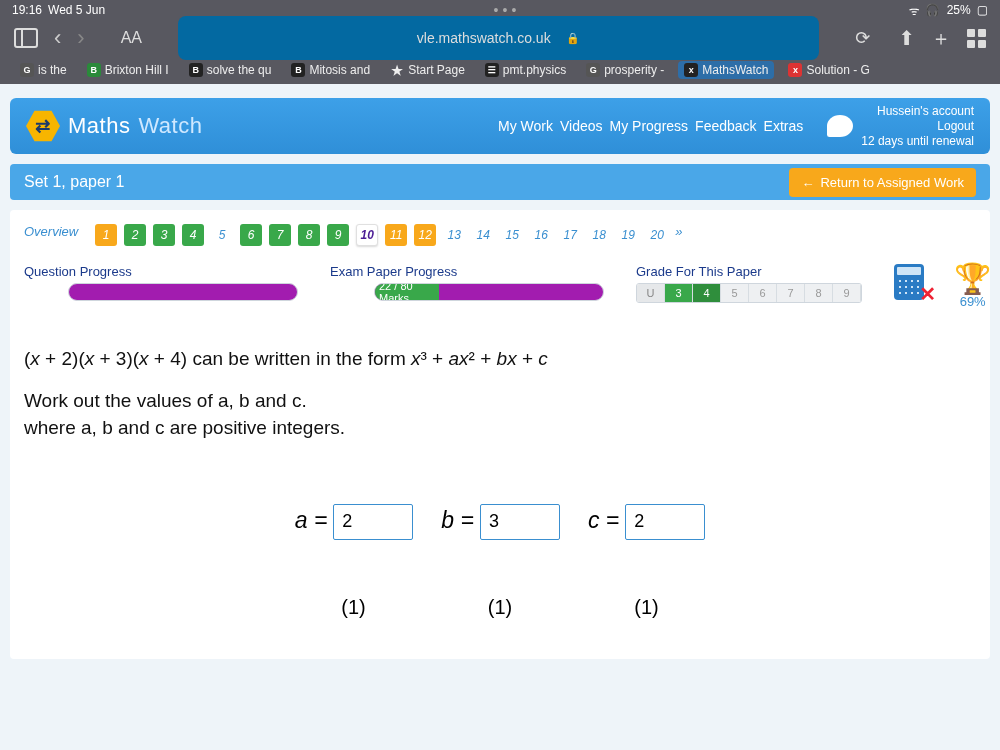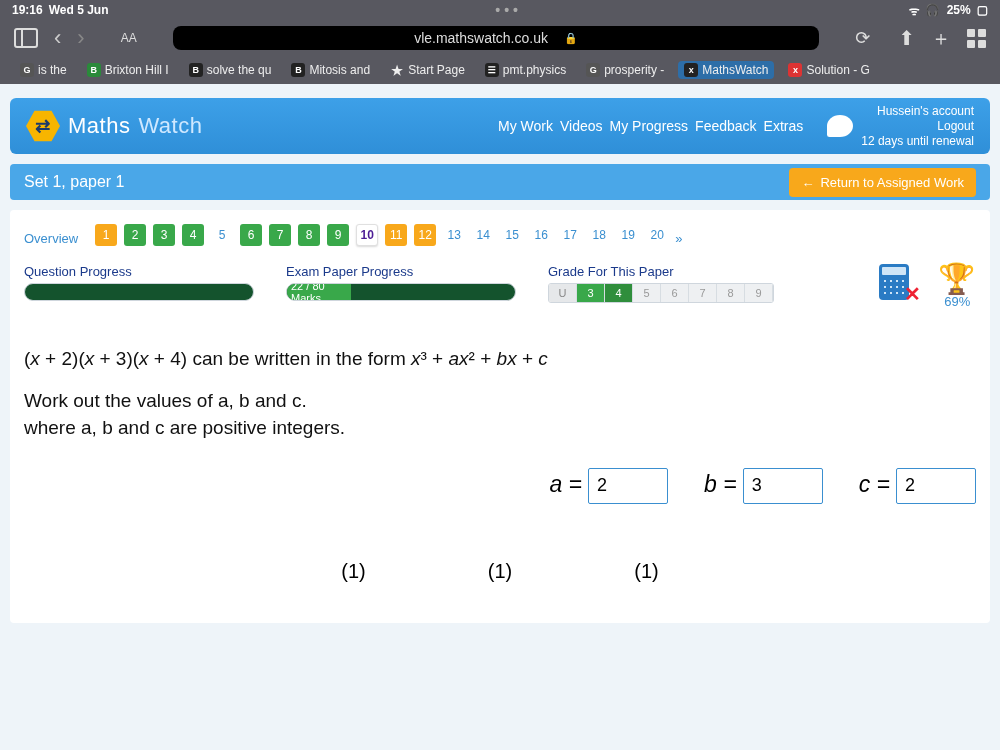--- a/index.html
+++ b/index.html
@@ -1,30 +1,30 @@
 <!DOCTYPE html>
 <html><head>
 <meta charset="utf-8">
 <style>
 * { margin:0; padding:0; box-sizing:border-box; font-family:-apple-system,Helvetica,Arial,sans-serif; }
 body { width:1000px; height:750px; background:#585860; overflow:hidden; }
 
 
-.status-bar { height:20px; background:#585860; color:#fff; display:flex; align-items:center; justify-content:space-between; padding:0 12px; font-size:12px; font-weight:700; }
+.status-bar { height:20px; background:#585860; color:#fff; display:flex; align-items:center; justify-content:space-between; padding:0 12px; font-size:12px; font-weight:400; }
 .status-left, .status-right { display:flex; align-items:center; gap:6px; }
 .status-center { flex:1; text-align:center; color:#aaa; font-size:14px; letter-spacing:4px; }
 
 
 .chrome { height:36px; background:#585860; display:flex; align-items:center; padding:0 14px; gap:16px; }
 .sqbtn { width:24px; height:20px; border:2px solid #ddd; border-radius:3px; position:relative; }
 .sqbtn::after{content:"";position:absolute;left:5px;top:-2px;bottom:-2px;width:2px;background:#ddd;}
 .chev { color:#ccc; font-size:22px; font-weight:300; }
 .chev.dim{color:#888;}
-.aa { color:#ddd; font-size:12px; margin-left:20px; }
-.urlbar { flex:1; height:24px; background:#000000; border-radius:8px; display:flex; align-items:center; justify-content:center; color:#ddd; font-size:14px; gap:16px; margin:0 20px; }
+.aa { color:#ddd; font-size:16px; margin-left:20px; }
+.urlbar { flex:1; height:44px; background:#0369a1; border-radius:8px; display:flex; align-items:center; justify-content:center; color:#ddd; font-size:14px; gap:16px; margin:0 20px; }
 .lock{font-size:11px;}
 .reload { color:#ddd; font-size:18px; }
 .share,.plus,.grid { color:#ddd; font-size:20px; }
 .grid-i{display:grid;grid-template-columns:8px 8px;grid-template-rows:8px 8px;gap:3px;}
 .grid-i span{background:#ddd;border-radius:1px;}
 
 
 .bmbar { height:28px; background:#585860; display:flex; align-items:center; padding:0 14px; gap:8px; font-size:12px; color:#eee; }
 .bm { display:flex; align-items:center; gap:4px; padding:2px 6px; border-radius:4px; white-space:nowrap; }
 .bm.sel{background:#2d6ea8;}
@@ -49,55 +49,55 @@
 .bubble{width:26px;height:22px;background:#fff;border-radius:50% 50% 50% 10%;}
 
 
 .set-head { margin-top:10px; background:#4aa7e8; border-radius:4px; height:36px; display:flex; align-items:center; padding:0 14px; color:#fff; font-size:16px; }
 .return-btn { margin-left:auto; background:#f8a81b; color:#fff; border:none; border-radius:4px; padding:7px 12px; font-size:13px; display:flex; gap:6px; align-items:center; }
 
 
 .card { margin-top:10px; background:#fff; border-radius:4px; padding:14px 14px 40px; }
 
 
-.qnav { display:flex; align-items:flex-end; gap:7px; font-size:13px; color:#3a8fd0; flex-wrap:nowrap; }
+.qnav { display:flex; align-items:flex-start; gap:7px; font-size:13px; color:#3a8fd0; flex-wrap:nowrap;font-style:italic; }
 .qnav .ov{color:#3a8fd0;margin-right:10px;}
 .qnum { width:22px; height:22px; border-radius:3px; display:flex; align-items:center; justify-content:center; font-size:12px; color:#fff; }
 .qnum.amber{background:#f8a81b;}
 .qnum.green{background:#39a84a;}
 .qnum.cur{background:#fff;color:#4c1d95;border:1px solid #e0e0e0;box-shadow:0 1px 2px rgba(0,0,0,.15);font-weight:700;}
 .qnum.open{background:none;color:#3a8fd0;}
 .qnav .raquo{color:#3a8fd0;}
 
 
 .prow { margin-top:18px; display:flex; gap:32px; align-items:flex-start; }
 .pcol { }
 .plabel{color:#1b3a8b;font-size:13px;margin-bottom:4px;}
-.pbar { height:18px; border:1px solid #cfd6dd; border-radius:9px; background:#14532d; position:relative; overflow:hidden;}
+.pbar { height:18px; border:1px solid #cfd6dd; border-radius:9px; background:#a21caf; position:relative; overflow:hidden;margin-left:44px;}
 .pbar.small{width:230px;}
 .pbar.mid{width:230px;}
 .pbar .fill{position:absolute;left:0;top:0;bottom:0;background:#39a84a;color:#fff;font-size:11px;display:flex;align-items:center;padding-left:4px;}
 .grade-bar{display:flex;border:1px solid #cfd6dd;border-radius:3px;overflow:hidden;height:20px;}
 .grade-bar span{width:28px;display:flex;align-items:center;justify-content:center;font-size:11px;color:#999;border-right:1px solid #d7dde2;background:#eef0f2;}
 .grade-bar span.u{background:#e6e8ea;color:#888;}
 .grade-bar span.on{background:#39a84a;color:#fff;}
 .grade-bar span.cur{background:#2f8e3c;color:#fff;}
 .icons-right{margin-left:auto;display:flex;gap:26px;align-items:flex-start;}
 .calc{position:relative;width:34px;height:38px;}
 .calc-body{width:30px;height:36px;background:#2a7bc4;border-radius:4px;position:relative;}
 .calc-body::before{content:"";position:absolute;top:3px;left:3px;right:3px;height:8px;background:#cfe5f7;border-radius:1px;}
 .calc-body::after{content:"";position:absolute;top:14px;left:3px;right:3px;bottom:3px;background-image:radial-gradient(#cfe5f7 1.2px,transparent 1.2px);background-size:6px 6px;}
 .calc .x{position:absolute;right:-8px;bottom:-4px;color:#e23;font-weight:900;font-size:20px;}
 .trophy-wrap{text-align:center;color:#3a8fd0;font-size:13px;}
 .trophy{font-size:30px;color:#f8b81b;line-height:1;}
 
 
 .question{margin-top:36px;font-size:19px;color:#111;line-height:1.45;font-family:Georgia,"Times New Roman",serif;}
 .question .it{font-style:italic;}
-.inputs{margin-top:26px;display:flex;gap:36px;justify-content:flex-end;font-size:23px;font-family:Georgia,serif;}
+.inputs{margin-top:62px;display:flex;gap:28px;justify-content:center;font-size:23px;font-family:Georgia,serif;}
 .inputs label{font-style:italic;}
 .inputs input{width:80px;height:36px;border:1px solid #3a8fd0;border-radius:2px;font-size:18px;padding:0 8px;font-family:Arial;margin-left:6px;}
 .marks{margin-top:56px;display:flex;gap:122px;justify-content:center;font-size:20px;font-family:Georgia,serif;}
 </style>
 </head>
 <body>
 
 <div class="status-bar">
   <div class="status-left">
     <span>19:16</span>

